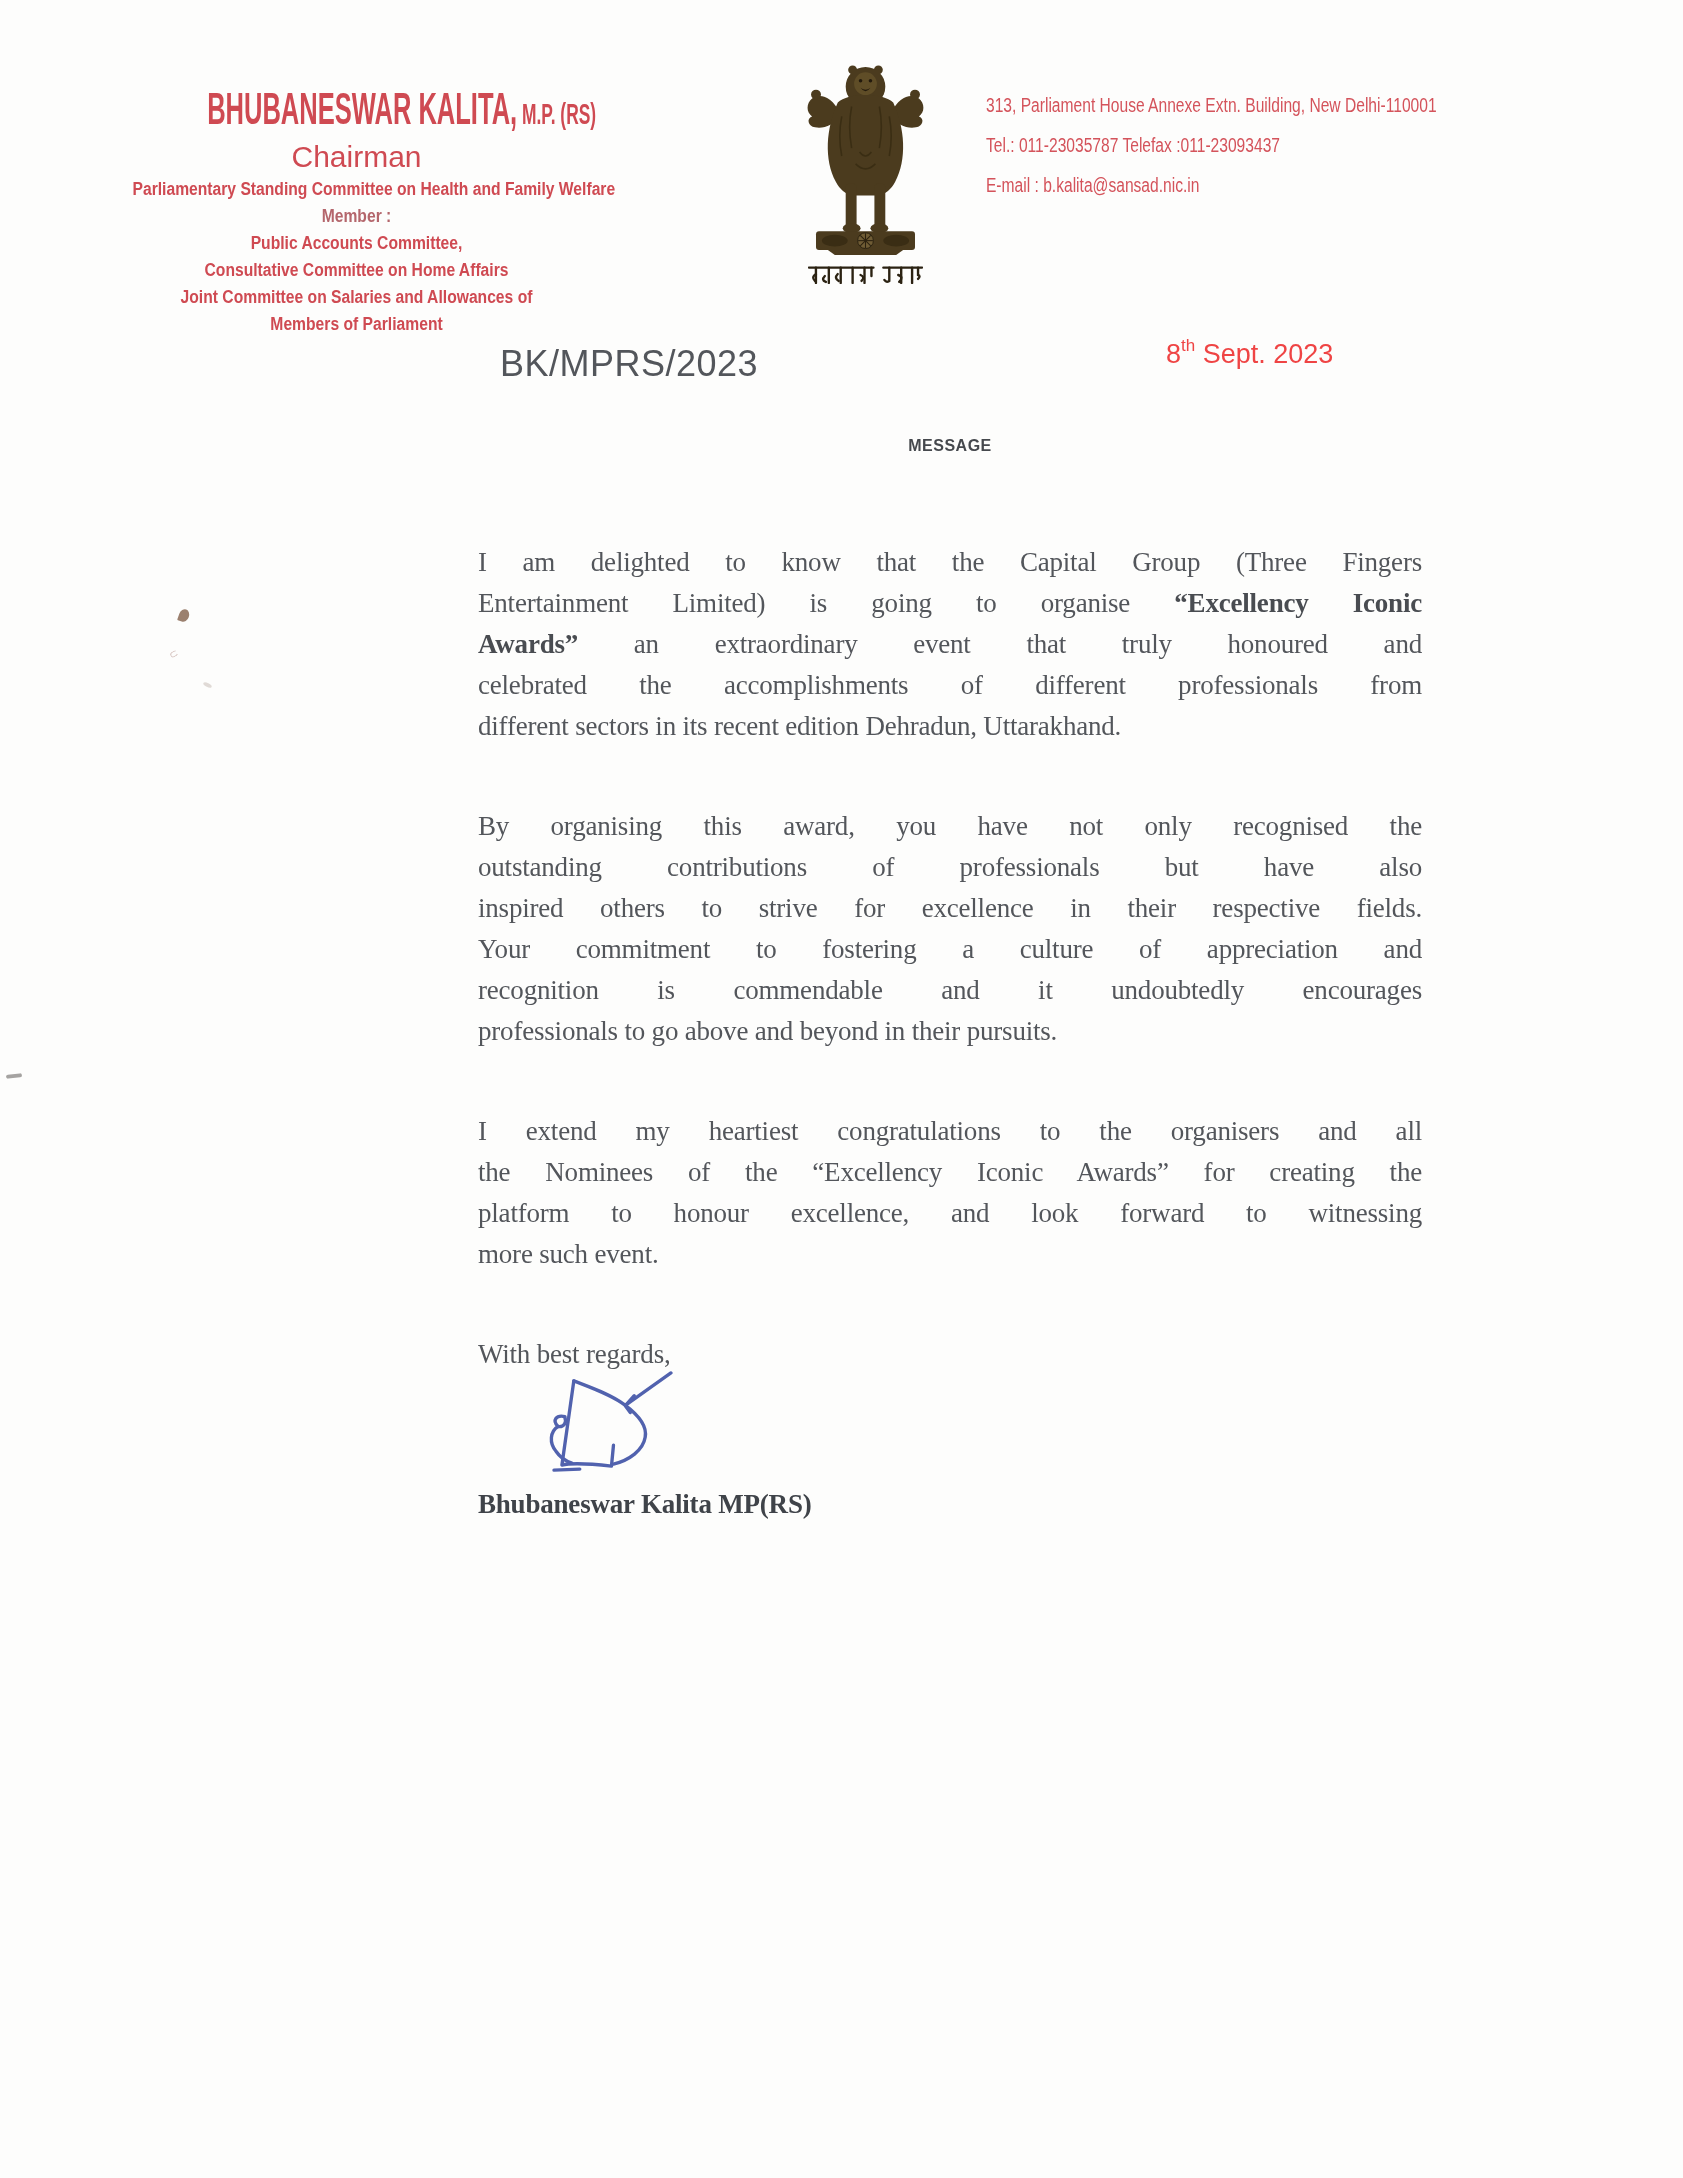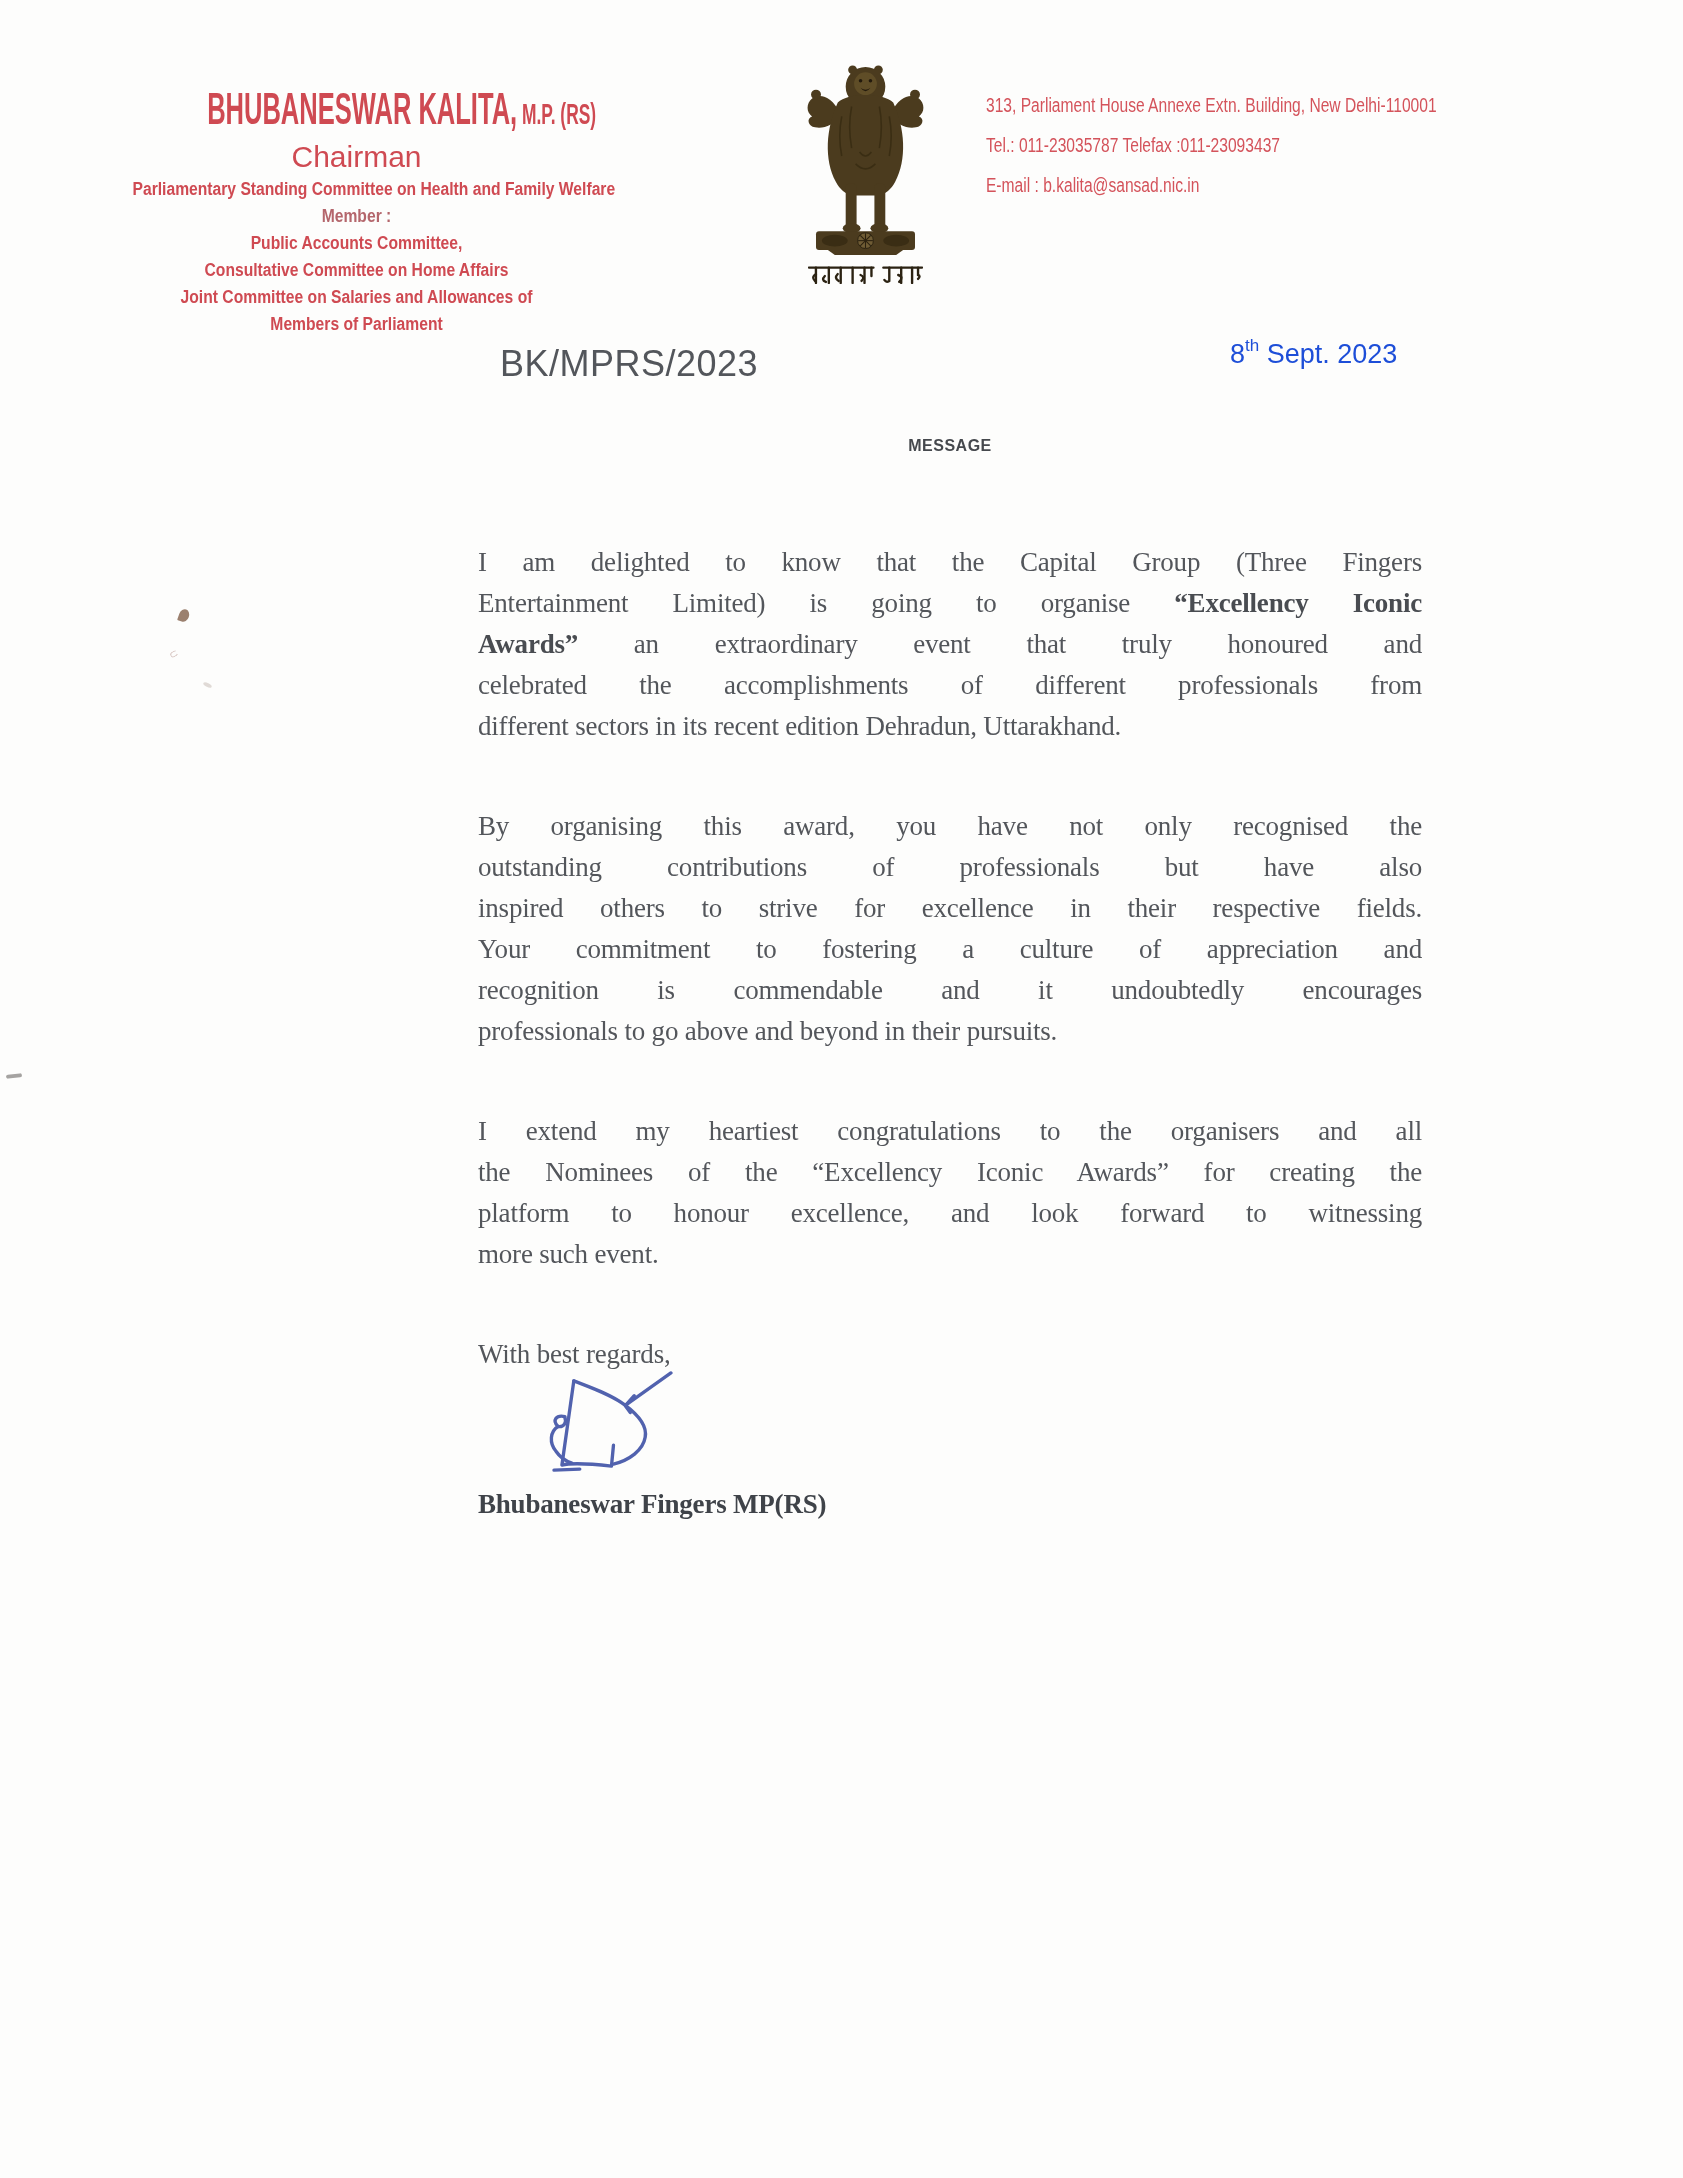--- a/index.html
+++ b/index.html
@@ -25,21 +25,21 @@
   
   .emblem-wrap { left:802px; top:57px; width:127px; text-align:center; }
   .motto-svg { margin-top:5px; }
 
   
   .hr-block { left:926px; top:85px; width:545px; color:#d4535b; }
   .hr-line { font-size:20px; line-height:40px; white-space:nowrap; transform:scaleX(0.78); transform-origin:50% 50%; }
 
   
   .ref { left:500px; top:343px; font-size:36px; color:#53565b; letter-spacing:0.5px; }
-  .date { left:1230px; top:338px; font-size:27px; color:#1d4ed8; }
+  .date { left:1166px; top:338px; font-size:27px; color:#ef4444; }
   .date sup { font-size:17px; position:relative; top:-2px; }
 
   
   .heading { left:478px; top:437px; width:944px; text-align:center;
              font-size:16px; font-weight:700; color:#45484d; letter-spacing:0.5px; }
 
   
   .letter-body { left:478px; top:542px; width:944px;
                  font-size:27px; line-height:41px; color:#53565b; letter-spacing:-0.2px;font-family:Liberation Serif, serif; }
   .para { margin-bottom:59px; }
@@ -186,20 +186,20 @@
         <path d="M40,13 L28,98 C40,95 60,97 78,99 L80,78"></path>
         <path d="M40,13 C58,20 78,27 91,37 C106,48 114,60 112,70 C110,83 96,93 80,97"></path>
         <path d="M93,37 L138,5"></path>
         <path d="M101,28 L92,38 L97,45"></path>
         <path d="M31,49 C22,47 18,53 24,59 C16,64 15,76 22,84 C26,90 32,94 38,96"></path>
         <path d="M24,59 C30,60 33,55 31,50"></path>
         <path d="M20,103 L46,102"></path>
       </g>
     </svg>
   </div>
-  <div class="signatory">Bhubaneswar Fingers MP(RS)</div>
+  <div class="signatory">Bhubaneswar Kalita MP(RS)</div>
 </div>
 
 <div class="abs speck1"></div>
 <div class="abs speck2"></div>
 <div class="abs speck3"></div>
 <div class="abs dash1"></div>
 
 
 </body></html>

